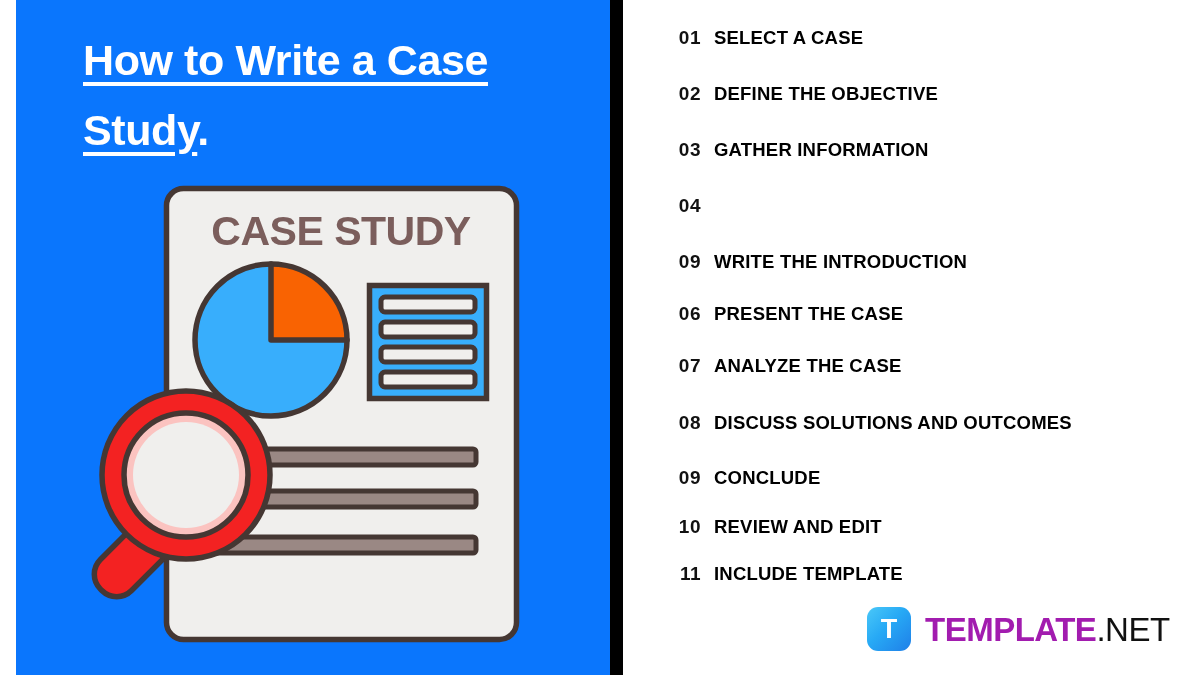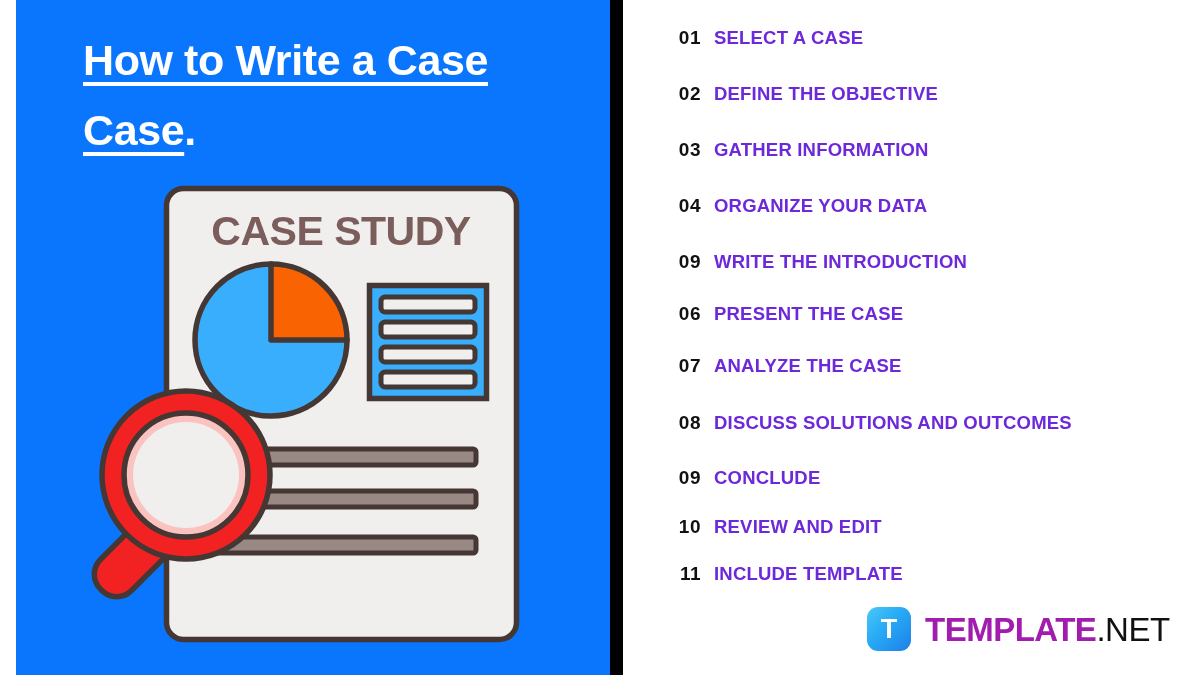--- a/index.html
+++ b/index.html
@@ -45,21 +45,21 @@
     height:28px;
   }
   .step .num{
     width:78px;text-align:right;
     font-size:19px;font-weight:bold;color:#111111;
     letter-spacing:0.5px;
     flex:0 0 78px;
   }
   .step .lbl{
     margin-left:13px;
-    font-size:18.5px;font-weight:bold;color:#6d28d9;
+    font-size:18.5px;font-weight:bold;color:#000000;
     letter-spacing:0.2px;white-space:nowrap;
   }
 
   
   .logo{
     position:absolute;left:851px;top:607px;
     display:flex;align-items:center;
   }
   .logo-mark{
     width:44px;height:44px;border-radius:11px;
@@ -78,21 +78,21 @@
 </head>
 <body>
 
 <div class="canvas">
 
   <div class="left-panel"></div>
   <div class="divider"></div>
 
   <div class="title">
     <u>How to Write a Case</u><br>
-    <u>Case</u><span>.</span>
+    <u>Study</u><span>.</span>
   </div>
 
   <div class="illus">
     <svg width="470" height="500" viewBox="0 0 470 500">
 
       <rect x="90.5" y="13.5" width="350" height="451" rx="17" ry="17" fill="#f0efed" stroke="#453733" stroke-width="5.5"></rect>
 
       <text x="265" y="70" text-anchor="middle" font-family="Liberation Sans, sans-serif" font-size="41" font-weight="bold" letter-spacing="-0.5" fill="#7b5e5c">CASE STUDY</text>
 
       <circle cx="195" cy="165" r="76" fill="#38aefc"></circle>
@@ -137,21 +137,20 @@
         <span class="lbl">DEFINE THE OBJECTIVE</span>
       </div>
 
       <div class="step" style="top:139px">
         <span class="num">03</span>
         <span class="lbl">GATHER INFORMATION</span>
       </div>
 
       <div class="step" style="top:195px">
         <span class="num">04</span>
-        <span class="lbl">ORGANIZE YOUR DATA</span>
       </div>
 
       <div class="step" style="top:251px">
         <span class="num">09</span>
         <span class="lbl">WRITE THE INTRODUCTION</span>
       </div>
 
       <div class="step" style="top:303px">
         <span class="num">06</span>
         <span class="lbl">PRESENT THE CASE</span>

